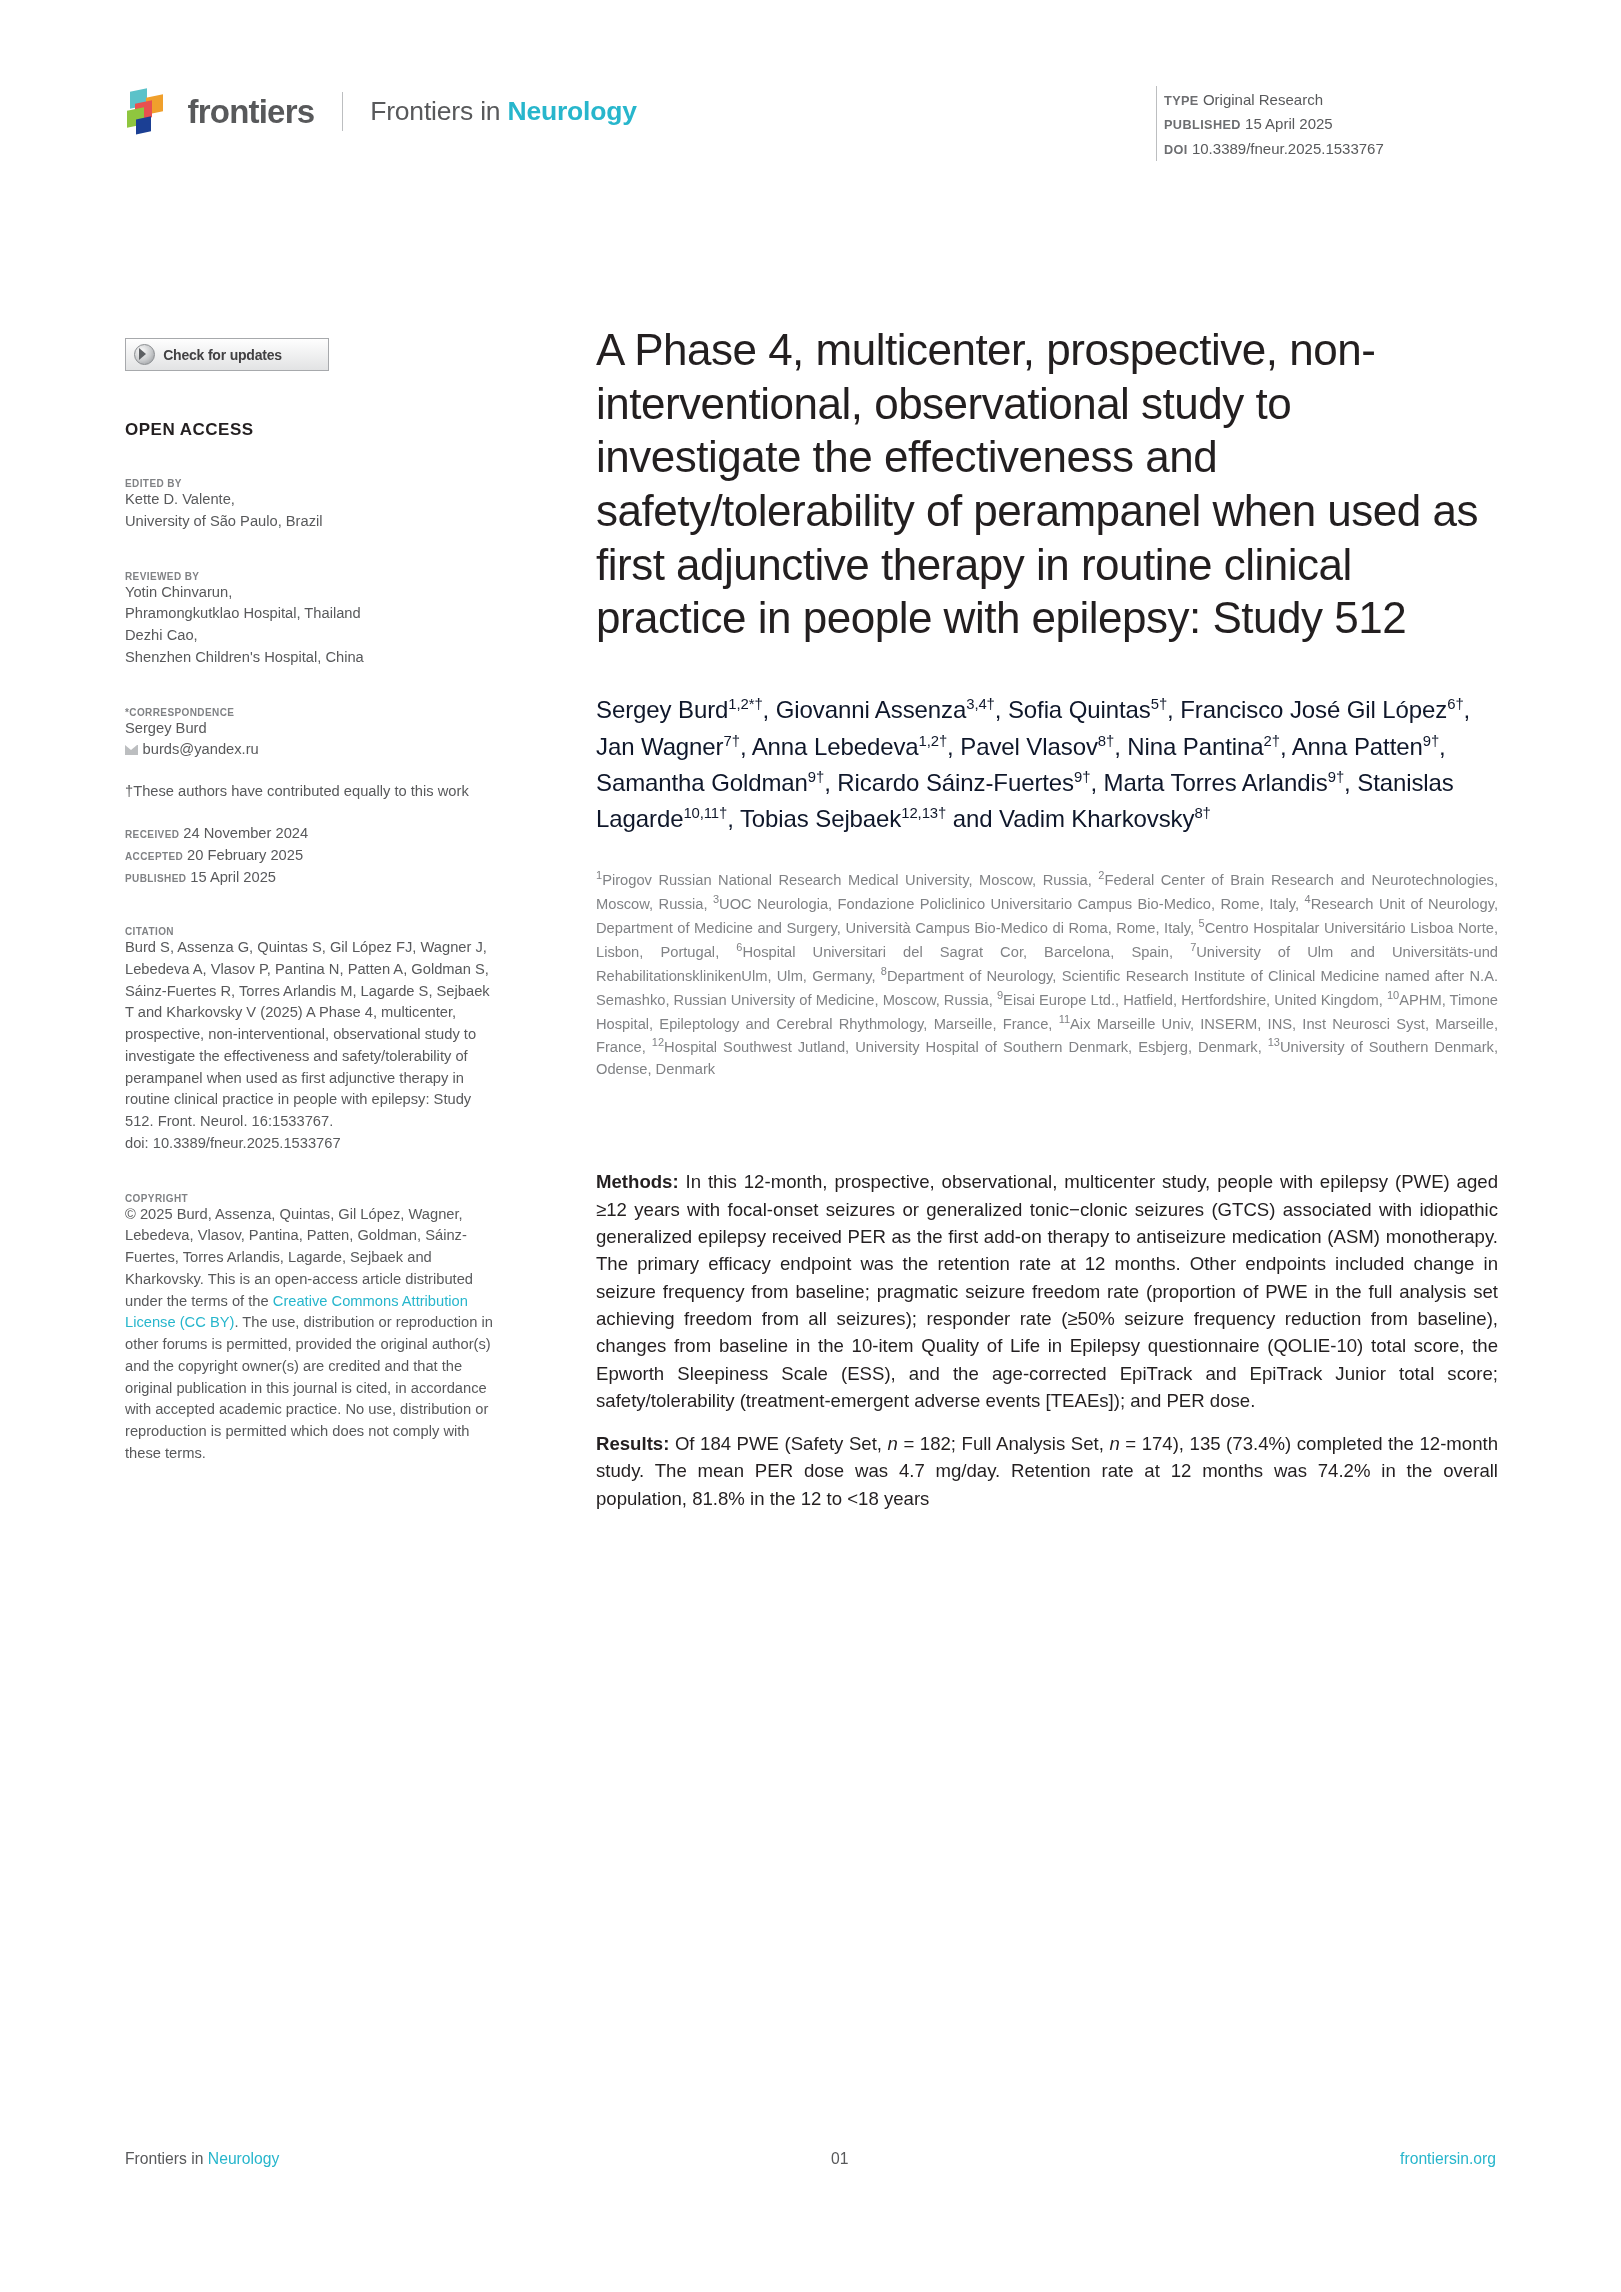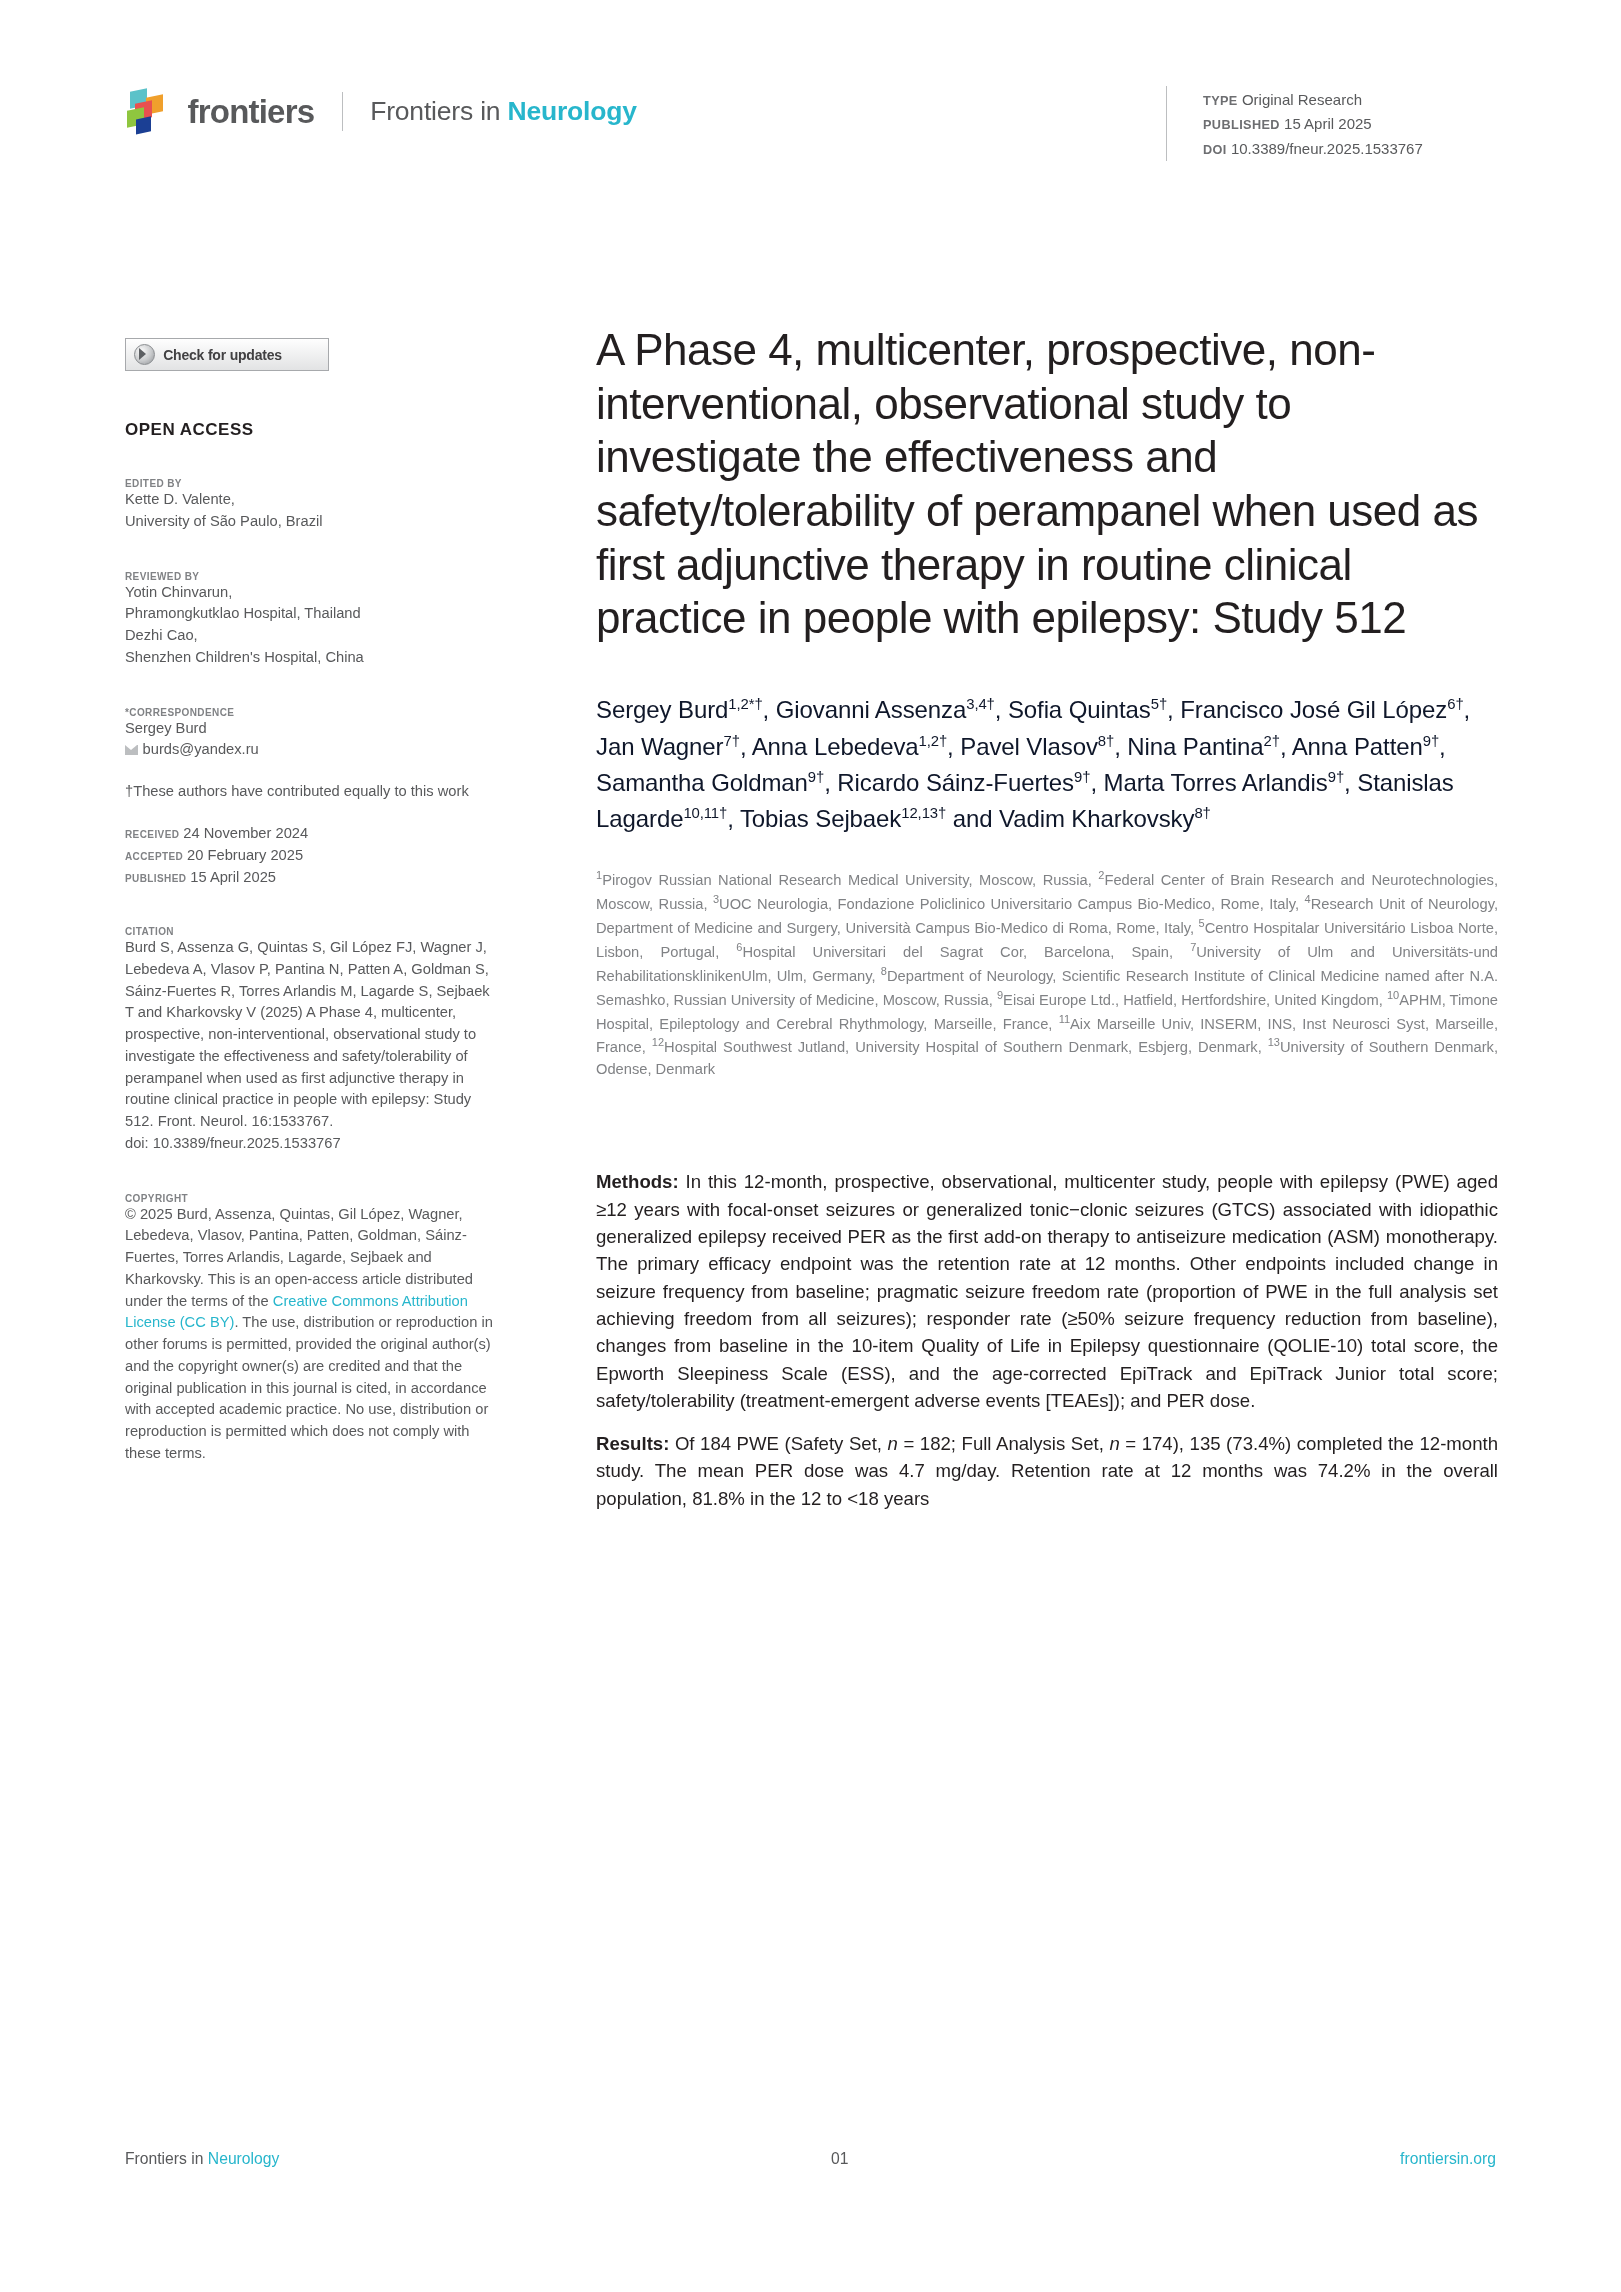--- a/index.html
+++ b/index.html
@@ -10,21 +10,21 @@
     background: #ffffff;
     font-family: "Liberation Sans", sans-serif;
     color: #231f20;
     position: relative;
     overflow: hidden;
   }
 
   
   .masthead {
     position: absolute;
-    top: 86px; left: 125px; right: 132px;
+    top: 86px; left: 125px; right: 142px;
     height: 69px;
     display: flex;
     align-items: flex-start;
     justify-content: space-between;
   }
   .brand { display: flex; align-items: center; gap: 21.6px; height: 51px; }
   .logo-mark { width: 41px; height: 45px; position: relative; flex: none; }
   .logo-mark span { position: absolute; display: block; }
   .lm1 { width: 16.7px; height: 16.7px; background: #5bc2c9; left: 4.9px;  top: 1px;  transform: skewY(-12deg); }
   .lm2 { width: 16.7px; height: 16.7px; background: #f0a02c; left: 20.6px; top: 6.9px;  transform: skewY(-12deg); }
@@ -34,21 +34,21 @@
   .logo-word {
     font-size: 33px; font-weight: bold; color: #58595b;
     letter-spacing: -0.8px;
   }
   .brand-sep { width: 1px; height: 39px; background: #bcbec0; margin: 0 5.9px; }
   .journal-name { font-size: 26.5px; color: #58595b; letter-spacing: -0.2px; }
   .journal-name .accent { color: #27b6cc; font-weight: bold; }
 
   .pubmeta {
     border-left: 1px solid #bcbec0;
-    padding-left: 36px;
+    padding-left: 7px;
     padding-top: 2px;
     min-width: 323px;
   }
   .pubmeta .row { font-size: 15px; color: #58595b; line-height: 1.62; white-space: nowrap; }
   .pubmeta .lbl { font-size: 12.7px; font-weight: bold; letter-spacing: 0.4px; color: #6d6e71; }
 
   
   .leftcol {
     position: absolute;
     top: 338px; left: 125px;

